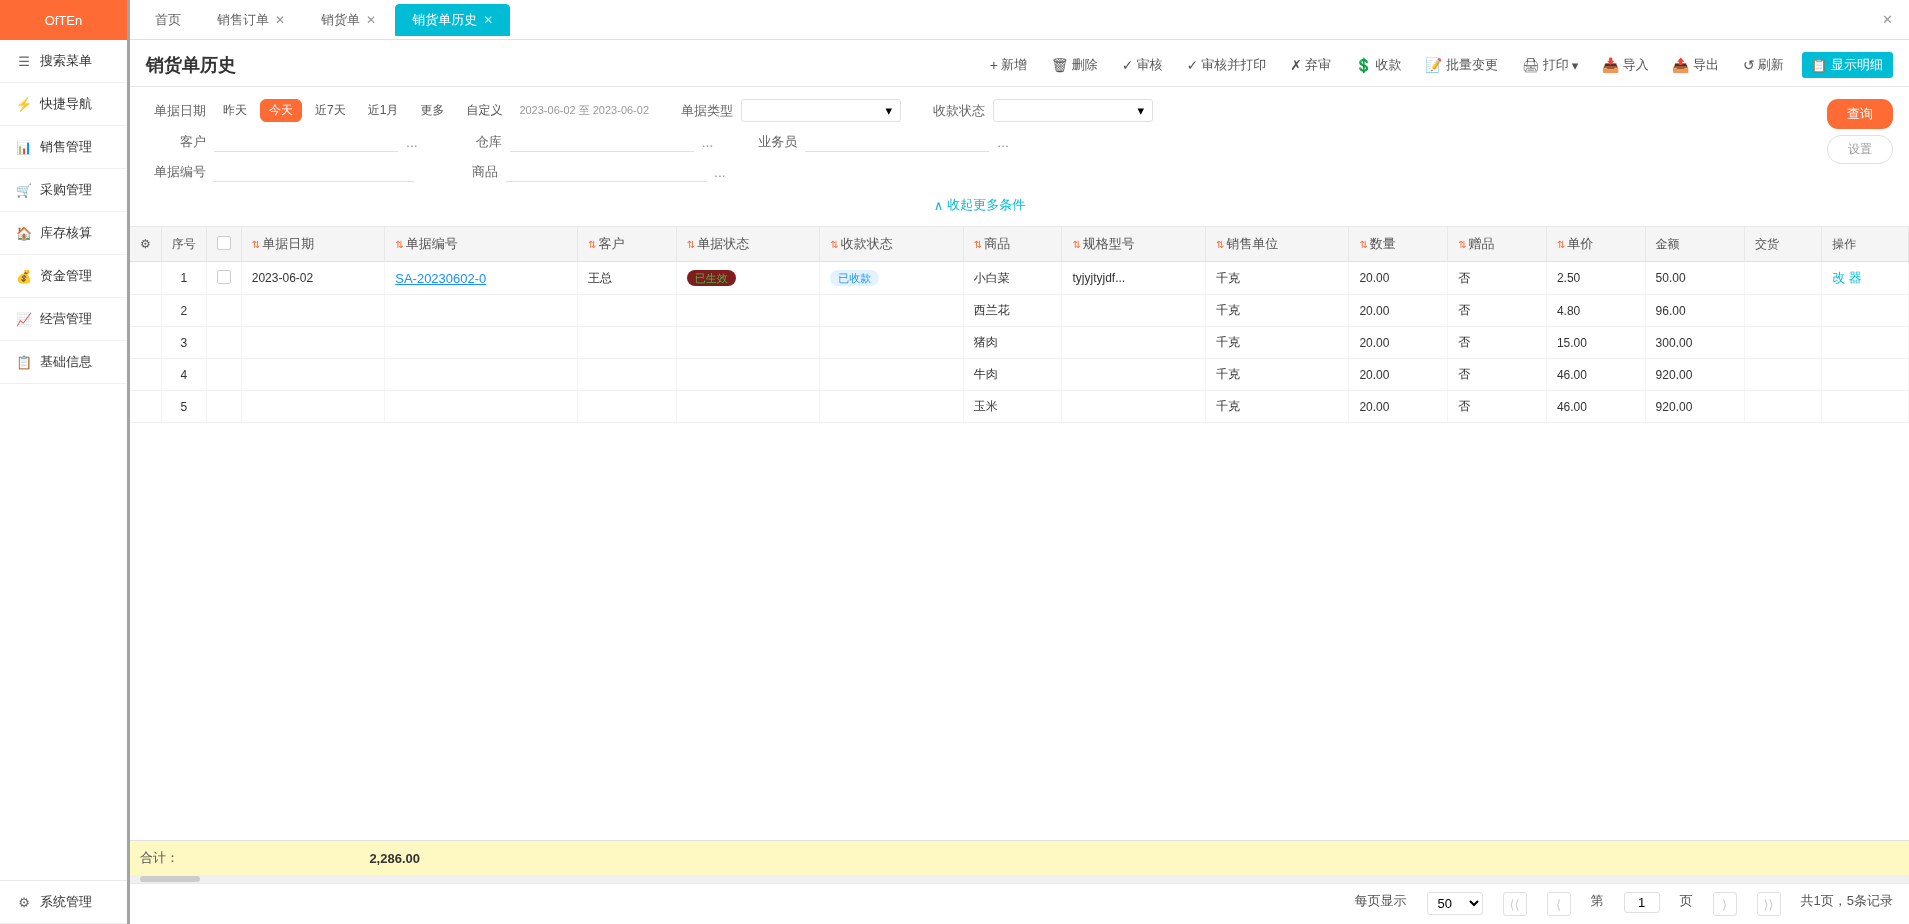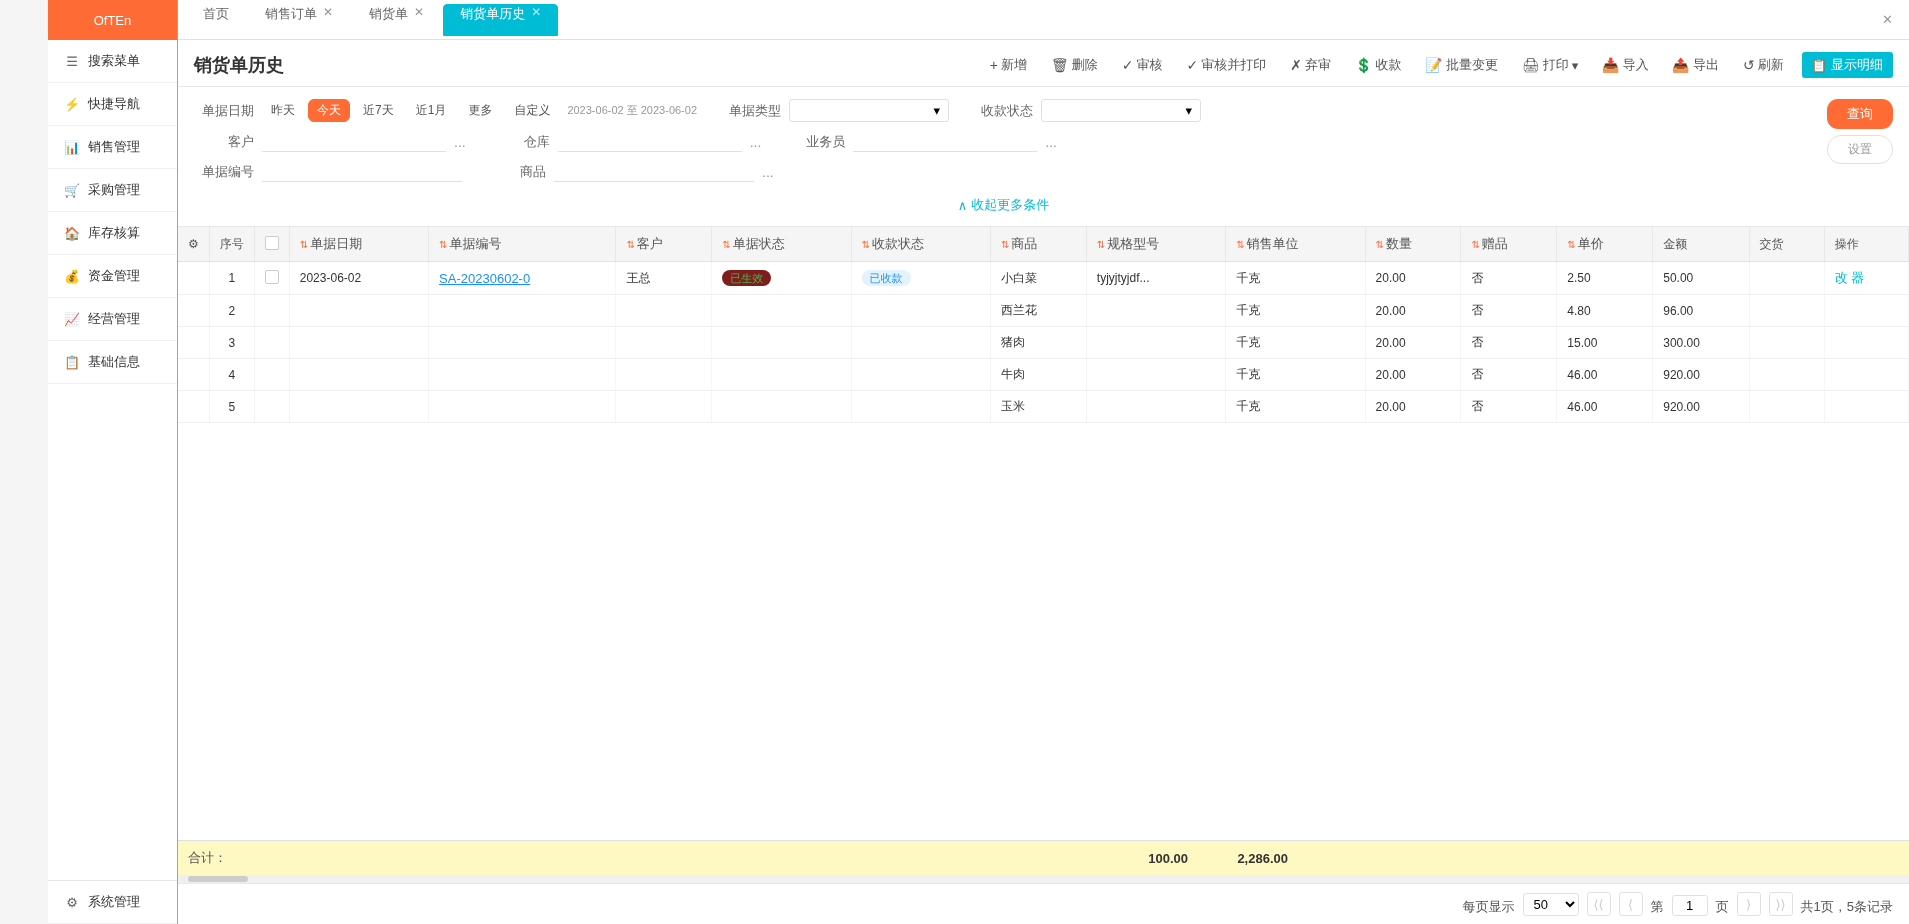--- a/index.html
+++ b/index.html
@@ -1,30 +1,30 @@
 <!DOCTYPE html>
 <html><head>
   <meta charset="utf-8">
   <style>
     * { box-sizing: border-box; margin: 0; padding: 0; font-family: 'Microsoft YaHei', Arial, sans-serif; font-size: 13px; }
     body { display: flex; height: 924px; overflow: hidden; background: #f5f5f5; }
     
     
-    .sidebar { width: 130px; background: #fff; border-right: 1px solid #a3a3a3; display: flex; flex-direction: column; height: 100%; margin-left: 48px; }
+    .sidebar { width: 130px; background: #fff; border-right: 3px solid #a3a3a3; display: flex; flex-direction: column; height: 100%; }
     .sidebar-logo { background: #ff6b35; color: white; padding: 8px; text-align: center; font-size: 12px; height: 40px; display: flex; align-items: center; justify-content: center; }
     .sidebar-item { display: flex; align-items: center; padding: 12px 16px; cursor: pointer; color: #333; gap: 8px; border-bottom: 1px solid #f0f0f0; }
     .sidebar-item .icon { width: 16px; height: 16px; display: inline-flex; align-items: center; justify-content: center; color: #666; }
     .sidebar-bottom { margin-top: auto; border-top: 1px solid #e8e8e8; }
     
     
     .main { flex: 1; display: flex; flex-direction: column; overflow: hidden; }
     
     
     .tabs-bar { display: flex; align-items: center; background: #fff; border-bottom: 1px solid #e0e0e0; height: 40px; padding: 0 8px; gap: 2px; }
-    .tab { padding: 0 16px; height: 32px; display: flex; align-items: flex-start; border-radius: 4px 4px 0 0; cursor: pointer; color: #666; gap: 6px; border: 1px solid transparent; font-size: 13px; }
+    .tab { padding: 0 16px; height: 32px; display: flex; align-items: center; border-radius: 4px 4px 0 0; cursor: pointer; color: #666; gap: 6px; border: 1px solid transparent; font-size: 13px; }
     .tab.active { background: #00bcd4; color: white; border-color: #00bcd4; }
     .tab-close { font-size: 12px; opacity: 0.7; cursor: pointer; }
     .tabs-end { margin-left: auto; color: #999; cursor: pointer; padding: 4px 8px; }
     
     
     .page-header { display: flex; align-items: center; padding: 12px 16px 8px; background: white; border-bottom: 1px solid #e8e8e8; }
     .page-title { font-size: 18px; font-weight: bold; color: #333; flex: 1; }
     .toolbar { display: flex; align-items: center; gap: 12px; flex-wrap: wrap; }
     .toolbar-btn { display: flex; align-items: center; gap: 3px; cursor: pointer; color: #555; font-size: 12px; padding: 4px 6px; border-radius: 3px; }
     .toolbar-btn .btn-icon { font-size: 14px; }
@@ -62,21 +62,21 @@
     .col-op { color: #00bcd4; cursor: pointer; }
     .settings-col { width: 30px; text-align: center; cursor: pointer; color: #999; }
     
     
     .table-footer { background: #fef9c3; border-top: 1px solid #e0e0e0; padding: 8px 10px; display: flex; align-items: center; font-size: 12px; }
     .total-label { min-width: 200px; color: #555; }
     .total-qty { min-width: 820px; text-align: right; padding-right: 20px; font-weight: bold; color: #333; }
     .total-amount { min-width: 80px; text-align: right; font-weight: bold; color: #333; }
     
     
-    .pagination { display: flex; align-items: flex-end; justify-content: flex-end; padding: 8px 16px; background: white; border-top: 1px solid #e8e8e8; gap: 8px; font-size: 12px; color: #555; }
+    .pagination { display: flex; align-items: flex-start; justify-content: flex-end; padding: 8px 16px; background: white; border-top: 1px solid #e8e8e8; gap: 20px; font-size: 12px; color: #555; }
     .page-size-select { border: 1px solid #e0e0e0; border-radius: 3px; padding: 2px 6px; cursor: pointer; background: white; }
     .page-btn { width: 24px; height: 24px; display: flex; align-items: center; justify-content: center; cursor: pointer; border: 1px solid #e0e0e0; border-radius: 3px; color: #555; background: white; }
     .page-btn.disabled { color: #ccc; cursor: not-allowed; }
     .page-input { width: 36px; border: 1px solid #e0e0e0; border-radius: 3px; text-align: center; padding: 2px 4px; }
     
     
     .table-scroll-bar { height: 8px; background: #f0f0f0; display: flex; align-items: center; }
     .scroll-thumb { height: 6px; background: #ccc; border-radius: 3px; width: 60px; margin-left: 10px; }
     
     .checkbox { width: 14px; height: 14px; border: 1px solid #ccc; border-radius: 2px; display: inline-block; cursor: pointer; background: white; }
@@ -458,21 +458,20 @@
       <td>920.00</td>
       <td></td>
       <td></td>
     </tr>
         </tbody>
     </table>
   </div>
 
   <div class="table-footer">
     <div class="total-label">合计：</div>
-    <div class="total-qty">100.00</div>
     <div class="total-amount">2,286.00</div>
   </div>
 
   <div class="table-scroll-bar">
     <div class="scroll-thumb"></div>
   </div>
 
   <div class="pagination">
     <span>每页显示</span>
     <select class="page-size-select">

